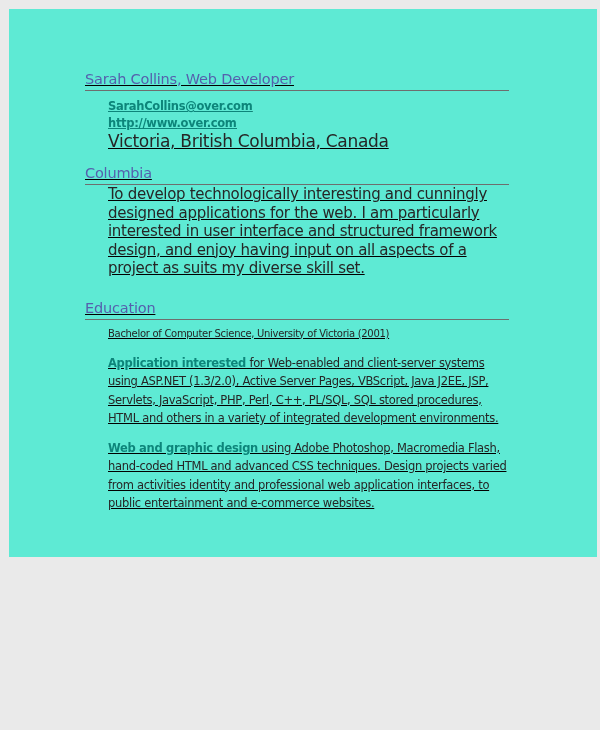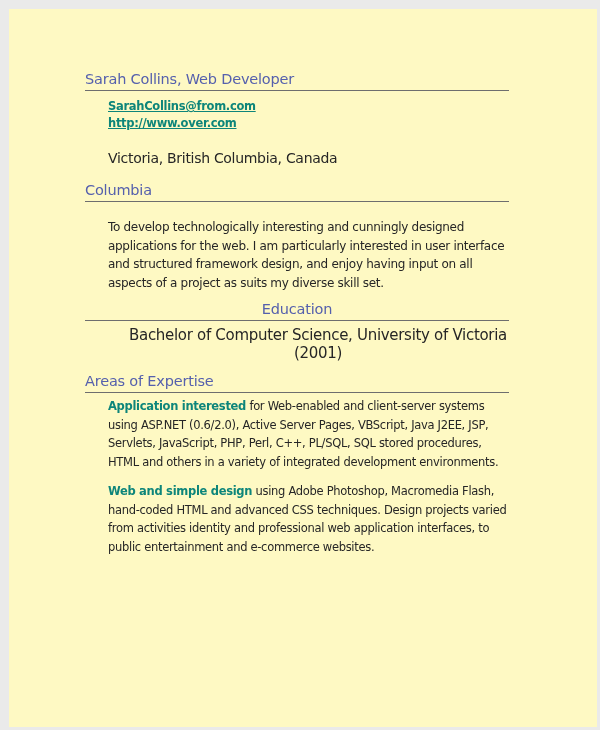--- a/index.html
+++ b/index.html
@@ -6,22 +6,23 @@
   html, body {
     margin: 0; padding: 0;
     width: 600px; height: 730px;
     background: #eaeaea;
     font-family: "DejaVu Sans", "Liberation Sans", sans-serif;
     overflow: hidden;
   }
   .page {
     position: absolute;
     left: 9px; top: 9px;
-    width: 588px; height: 718px;
-    background: #fef9c3;
+    width: 588px; height: 548px;
+    background: #5eead4;
+    text-decoration: underline;
   }
   .content {
     padding: 62px 0 0 76px;
     width: 500px;
   }
   .heading {
     width: 424px;
     font-size: 14.5px;
     letter-spacing: -0.2px;
     line-height: 16px;
@@ -38,40 +39,40 @@
     font-weight: bold;
     font-size: 11.5px;
     letter-spacing: -0.3px;
     line-height: 17px;
     text-decoration: underline;
     cursor: pointer;
     width: max-content;
   }
   .contact .location {
     color: #262626;
-    font-size: 14px;
+    font-size: 17px;
     letter-spacing: -0.3px;
     line-height: 17px;
-    margin-top: 18px;
+    margin-top: 1px;
   }
   .section-objective { margin-top: 15px; }
-  .section-education { margin-top: 9px; text-align: center; }
+  .section-education { margin-top: 22px; }
   .section-expertise { margin-top: 11px; }
   .body-text {
-    margin: 16px 0 0 23px;
+    margin: 0 0 0 23px;
     width: 404px;
-    font-size: 12px;
+    font-size: 15px;
     letter-spacing: -0.3px;
     line-height: 18.5px;
     color: #262626;
   }
   .edu-line {
     margin-left: 23px;
     width: 420px;
-    font-size: 15px;
+    font-size: 10px;
     letter-spacing: -0.3px;
     line-height: 18px;
     color: #262626;
   }
   .edu-list { margin-top: 5px; }
   .xp {
     margin: 11px 0 0 23px;
     width: 404px;
     font-size: 11.5px;
     letter-spacing: -0.3px;
@@ -86,41 +87,40 @@
 </style>
 </head>
 <body>
 
 <div class="page">
   <div class="content">
 
     <h1 class="heading">Sarah Collins, Web Developer</h1>
 
     <div class="contact">
-      <a>SarahCollins@from.com</a>
+      <a>SarahCollins@over.com</a>
       <a>http://www.over.com</a>
       <div class="location">Victoria, British Columbia, Canada</div>
     </div>
 
     <div class="section-objective">
       <h2 class="heading">Columbia</h2>
       <div class="body-text">To develop technologically interesting and cunningly designed applications for the web. I am particularly interested in user interface and structured framework design, and enjoy having input on all aspects of a project as suits my diverse skill set.</div>
     </div>
 
     <div class="section-education">
       <h2 class="heading">Education</h2>
       <div class="edu-list">
         <div class="edu-line">Bachelor of Computer Science, University of Victoria (2001)</div>
       </div>
     </div>
 
     <div class="section-expertise">
-      <h2 class="heading">Areas of Expertise</h2>
 
 
-      <p class="xp"><span class="lead">Application interested</span><span> for Web-enabled and client-server systems using ASP.NET (0.6/2.0), Active Server Pages, VBScript, Java J2EE, JSP, Servlets, JavaScript, PHP, Perl, C++, PL/SQL, SQL stored procedures, HTML and others in a variety of integrated development environments.</span></p>
+      <p class="xp"><span class="lead">Application interested</span><span> for Web-enabled and client-server systems using ASP.NET (1.3/2.0), Active Server Pages, VBScript, Java J2EE, JSP, Servlets, JavaScript, PHP, Perl, C++, PL/SQL, SQL stored procedures, HTML and others in a variety of integrated development environments.</span></p>
 
-      <p class="xp"><span class="lead">Web and simple design</span><span> using Adobe Photoshop, Macromedia Flash, hand-coded HTML and advanced CSS techniques. Design projects varied from activities identity and professional web application interfaces, to public entertainment and e-commerce websites.</span></p>
+      <p class="xp"><span class="lead">Web and graphic design</span><span> using Adobe Photoshop, Macromedia Flash, hand-coded HTML and advanced CSS techniques. Design projects varied from activities identity and professional web application interfaces, to public entertainment and e-commerce websites.</span></p>
 
     </div>
 
   </div>
 </div>
 
 </body></html>

